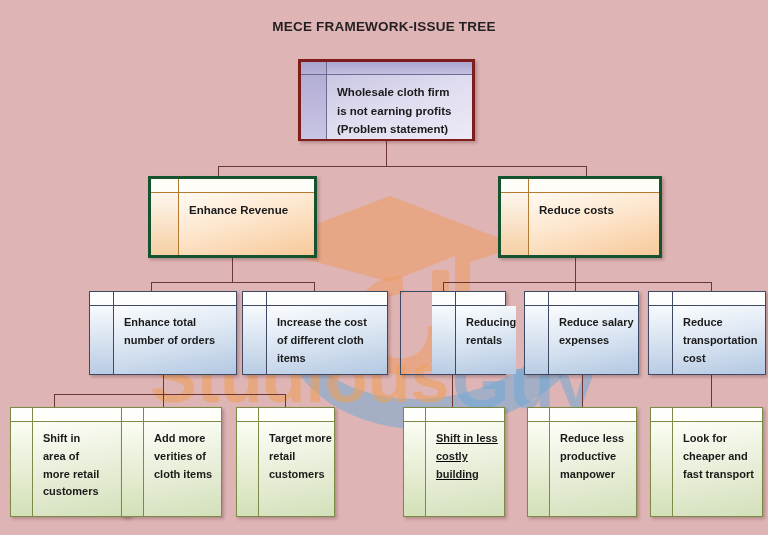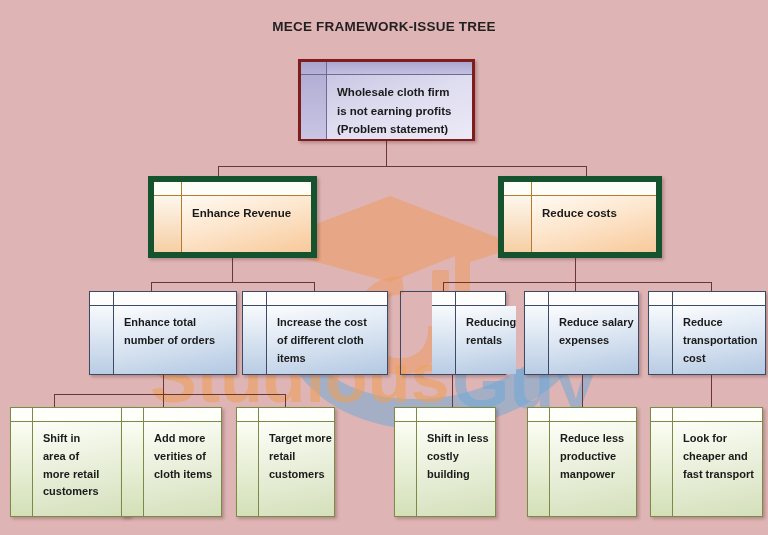--- a/index.html
+++ b/index.html
@@ -62,21 +62,21 @@
   
   .lvl1{border:3px solid #7f1d1d;}
   .lvl1 .bar{height:13px;border-bottom:1px solid #6b6b93;}
   .lvl1 .bar .barleft{width:26px;border-right:1px solid #6b6b93;background:linear-gradient(180deg,#a9a4ce 0%,#b6b1d6 100%);}
   .lvl1 .bar .barmain{background:linear-gradient(180deg,#aba6d0 0%,#c4c0e0 100%);}
   .lvl1 .side{width:26px;border-right:1px solid #6b6b93;background:linear-gradient(180deg,#b3aed4 0%,#c9c5e4 100%);}
   .lvl1 .main{background:linear-gradient(160deg,#c9c6e3 0%,#dedcef 45%,#eceaf6 100%);}
   .lvl1 .main .ln{font-size:11.5px;}
 
   
-  .lvl2{border:6px solid #14532d;}
+  .lvl2{border:3px solid #14532d;}
   .lvl2 .bar{height:14px;border-bottom:1px solid #b5792f;}
   .lvl2 .bar .barleft{width:28px;border-right:1px solid #b5792f;background:#fffdf7;}
   .lvl2 .bar .barmain{background:#fffdf8;}
   .lvl2 .side{width:28px;border-right:1px solid #b5792f;background:linear-gradient(180deg,#fdf6ec 0%,#f6cfa4 100%);}
   .lvl2 .main{background:linear-gradient(165deg,#fffaf2 0%,#fde6cd 45%,#f7c99a 100%);}
   .lvl2 .main .ln{font-size:11.5px;}
 
   
   .lvl3{border:1px solid #3e4a63;}
   .lvl3 .bar{height:14px;border-bottom:1px solid #3e4a63;}
@@ -312,21 +312,21 @@
     <div class="body">
       <div class="side"></div>
       <div class="main">
         <div class="ln">Target more</div>
         <div class="ln">retail</div>
         <div class="ln">customers</div>
       </div>
     </div>
   </div>
 
-  <div class="node lvl4" style="left:394px;top:407px;width:102px;height:110px;">
+  <div class="node lvl4" style="left:403px;top:407px;width:102px;height:110px;text-decoration:underline;">
     <div class="bar">
       <div class="barleft"></div>
       <div class="barmain"></div>
     </div>
     <div class="body">
       <div class="side"></div>
       <div class="main">
         <div class="ln">Shift in less</div>
         <div class="ln">costly</div>
         <div class="ln">building</div>

